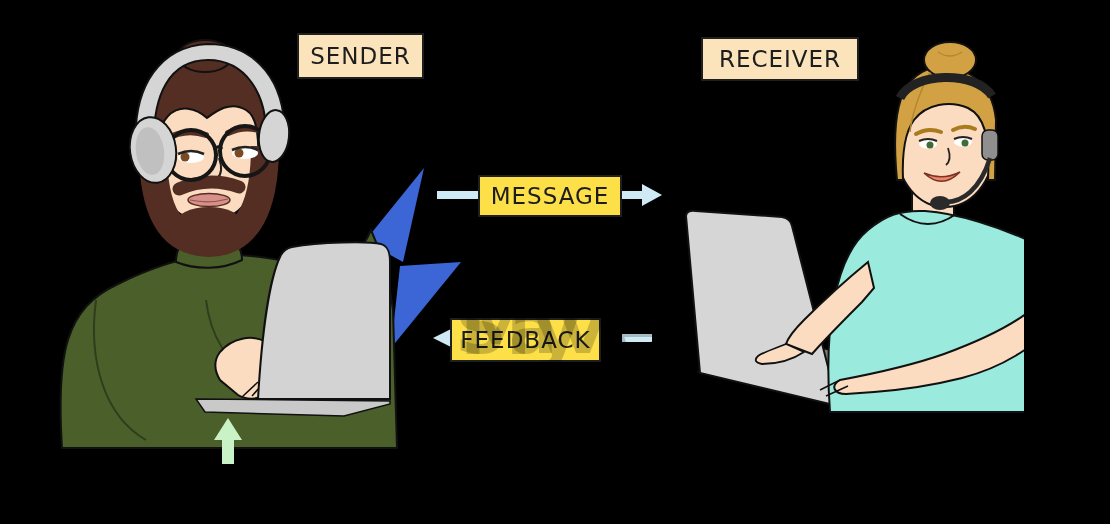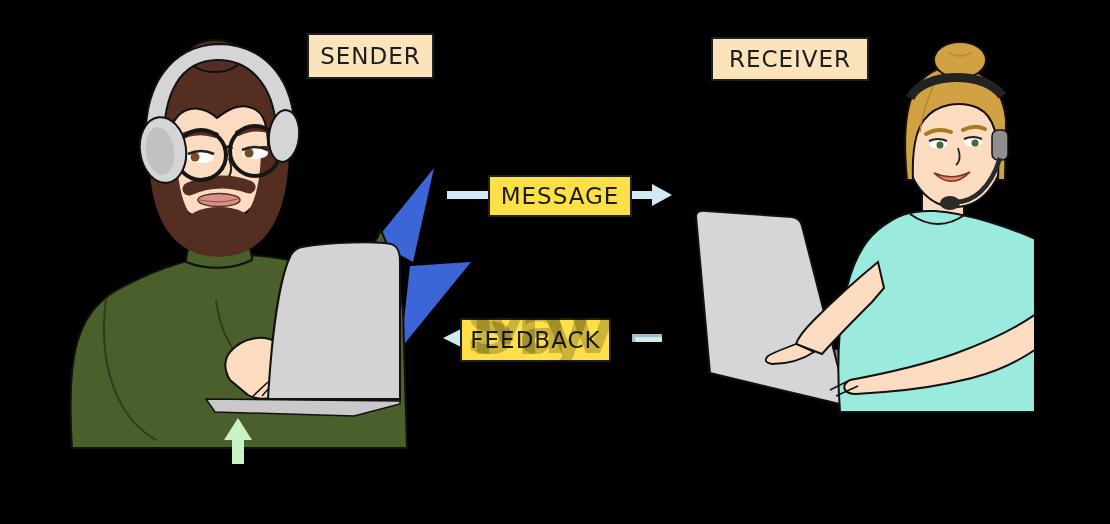--- a/index.html
+++ b/index.html
@@ -2,21 +2,20 @@
 <html><head>
 <meta charset="utf-8">
 <style>
   html,body{margin:0;padding:0;background:#000;}
   #stage{
     position:relative;
     width:1024px;height:524px;
     background:#000;
     overflow:hidden;
     font-family:"DejaVu Sans","Liberation Sans",sans-serif;
-    margin-left:10px;
   }
   #illustration{position:absolute;left:0;top:0;z-index:1;}
   .label{
     position:absolute;
     display:flex;align-items:center;justify-content:center;
     font-size:23px;letter-spacing:1px;
     color:#1d1d1d;white-space:nowrap;
     z-index:2;
   }
   .label.peach{background:#fbe3bc;border:2px solid #1f1f1f;}

